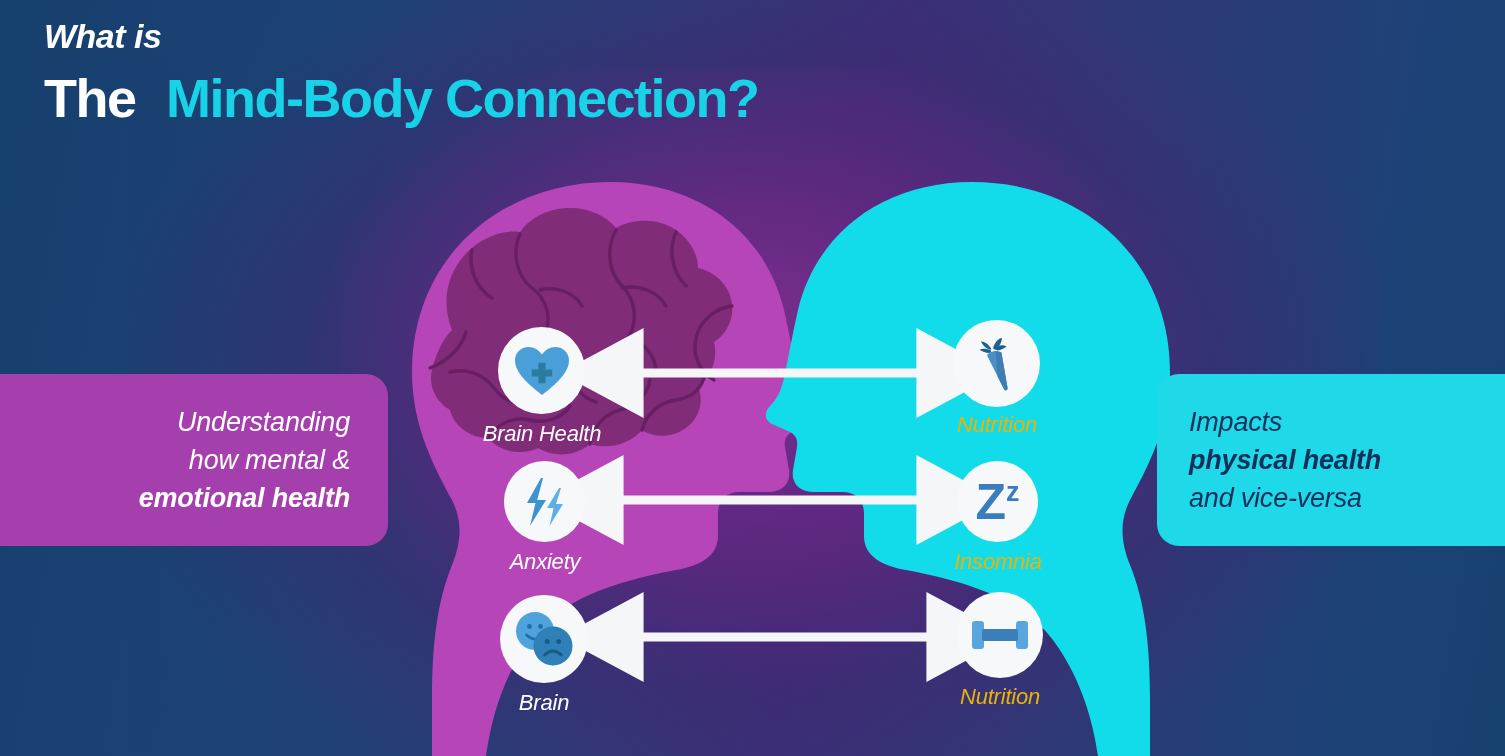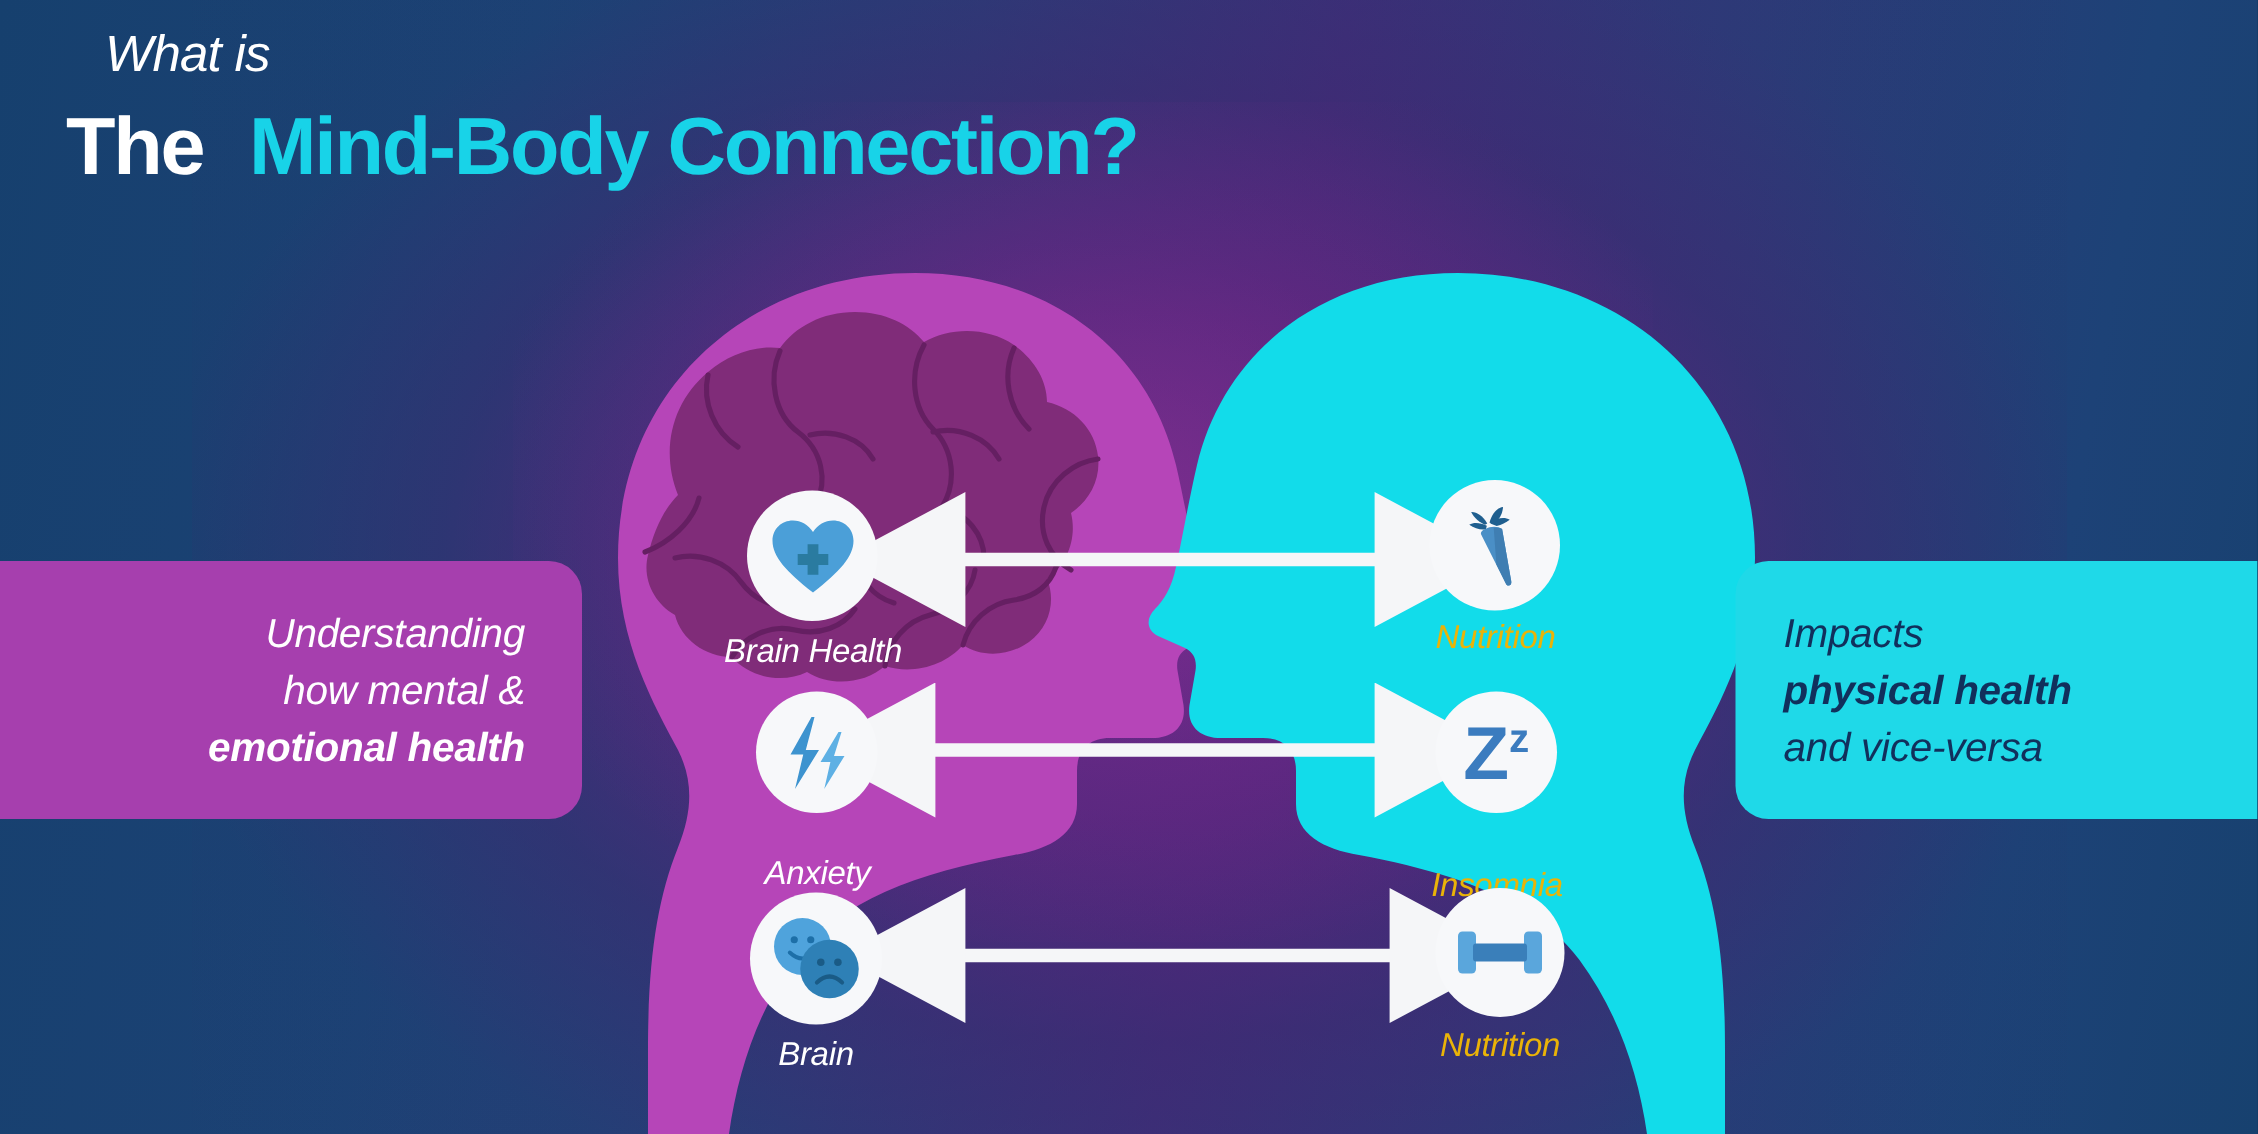--- a/index.html
+++ b/index.html
@@ -81,25 +81,24 @@
     letter-spacing: -0.2px;
     white-space: nowrap;
   }
   .panel-line.b { font-weight: bold; }
 
   
   .headline { position: absolute; left: 44px; top: 14px; }
   .head-small {
     font-size: 34px;
     font-style: italic;
-    font-weight: normal;
+    font-weight: bold;
     color: #ffffff;
     letter-spacing: -0.5px;
     line-height: 44px;
-    margin-left: 26px;
   }
   .head-big {
     font-size: 54px;
     font-weight: bold;
     line-height: 68px;
     letter-spacing: -1.5px;
     margin-top: 6px;
     white-space: nowrap;
   }
   .head-big .w { color: #ffffff; }
@@ -238,21 +237,21 @@
     <div class="caption cap-light" style="left:-86px; top:94px;">Brain Health</div>
   </div>
 
   <div class="node" style="left:504px; top:461px;">
     <div class="disc" style="width:81px; height:81px;">
       <svg width="52" height="52" viewBox="0 0 52 52" aria-hidden="true">
         <path d="M22 2 L8 27 h8.5 L11 50 L27 24 h-8.8 L24 2 Z" fill="#3d93cf"></path>
         <path d="M40 12 L28 32 h6.6 L30.5 50 L44 28 h-7 L42 12 Z" fill="#5eb0e4"></path>
       </svg>
     </div>
-    <div class="caption cap-light" style="left:-89px; top:88px;margin-top:20px;">Anxiety</div>
+    <div class="caption cap-light" style="left:-89px; top:88px;">Anxiety</div>
   </div>
 
   <div class="node" style="left:500px; top:595px;">
     <div class="disc" style="width:88px; height:88px;">
       <svg width="62" height="58" viewBox="0 0 62 58" aria-hidden="true">
         <circle cx="22" cy="21" r="19" fill="#4fa3dc"></circle>
         <circle cx="16.5" cy="16.5" r="2.4" fill="#1d6fa8"></circle>
         <circle cx="27.5" cy="16.5" r="2.4" fill="#1d6fa8"></circle>
         <path d="M13.5 25 Q22 33 30.5 25" stroke="#1d6fa8" stroke-width="2.6" fill="none" stroke-linecap="round"></path>
         <circle cx="40" cy="36" r="19.5" fill="#2e80b6"></circle>
@@ -278,21 +277,21 @@
     <div class="caption cap-dark" style="left:-86px; top:92px;">Nutrition</div>
   </div>
 
   <div class="node" style="left:957px; top:461px;">
     <div class="disc" style="width:81px; height:81px;">
       <div class="zz">
         <span class="big">Z</span>
         <span class="sml">z</span>
       </div>
     </div>
-    <div class="caption cap-dark" style="left:-89px; top:88px;margin-top:28px;">Insomnia</div>
+    <div class="caption cap-dark" style="left:-89px; top:88px;">Insomnia</div>
   </div>
 
   <div class="node" style="left:957px; top:592px;">
     <div class="disc" style="width:86px; height:86px;">
       <svg width="60" height="34" viewBox="0 0 60 34" aria-hidden="true">
         <rect x="2" y="3" width="12" height="28" rx="3" fill="#5aa6dc"></rect>
         <rect x="46" y="3" width="12" height="28" rx="3" fill="#5aa6dc"></rect>
         <rect x="12" y="11" width="36" height="12" rx="2" fill="#3a7fba"></rect>
       </svg>
     </div>

